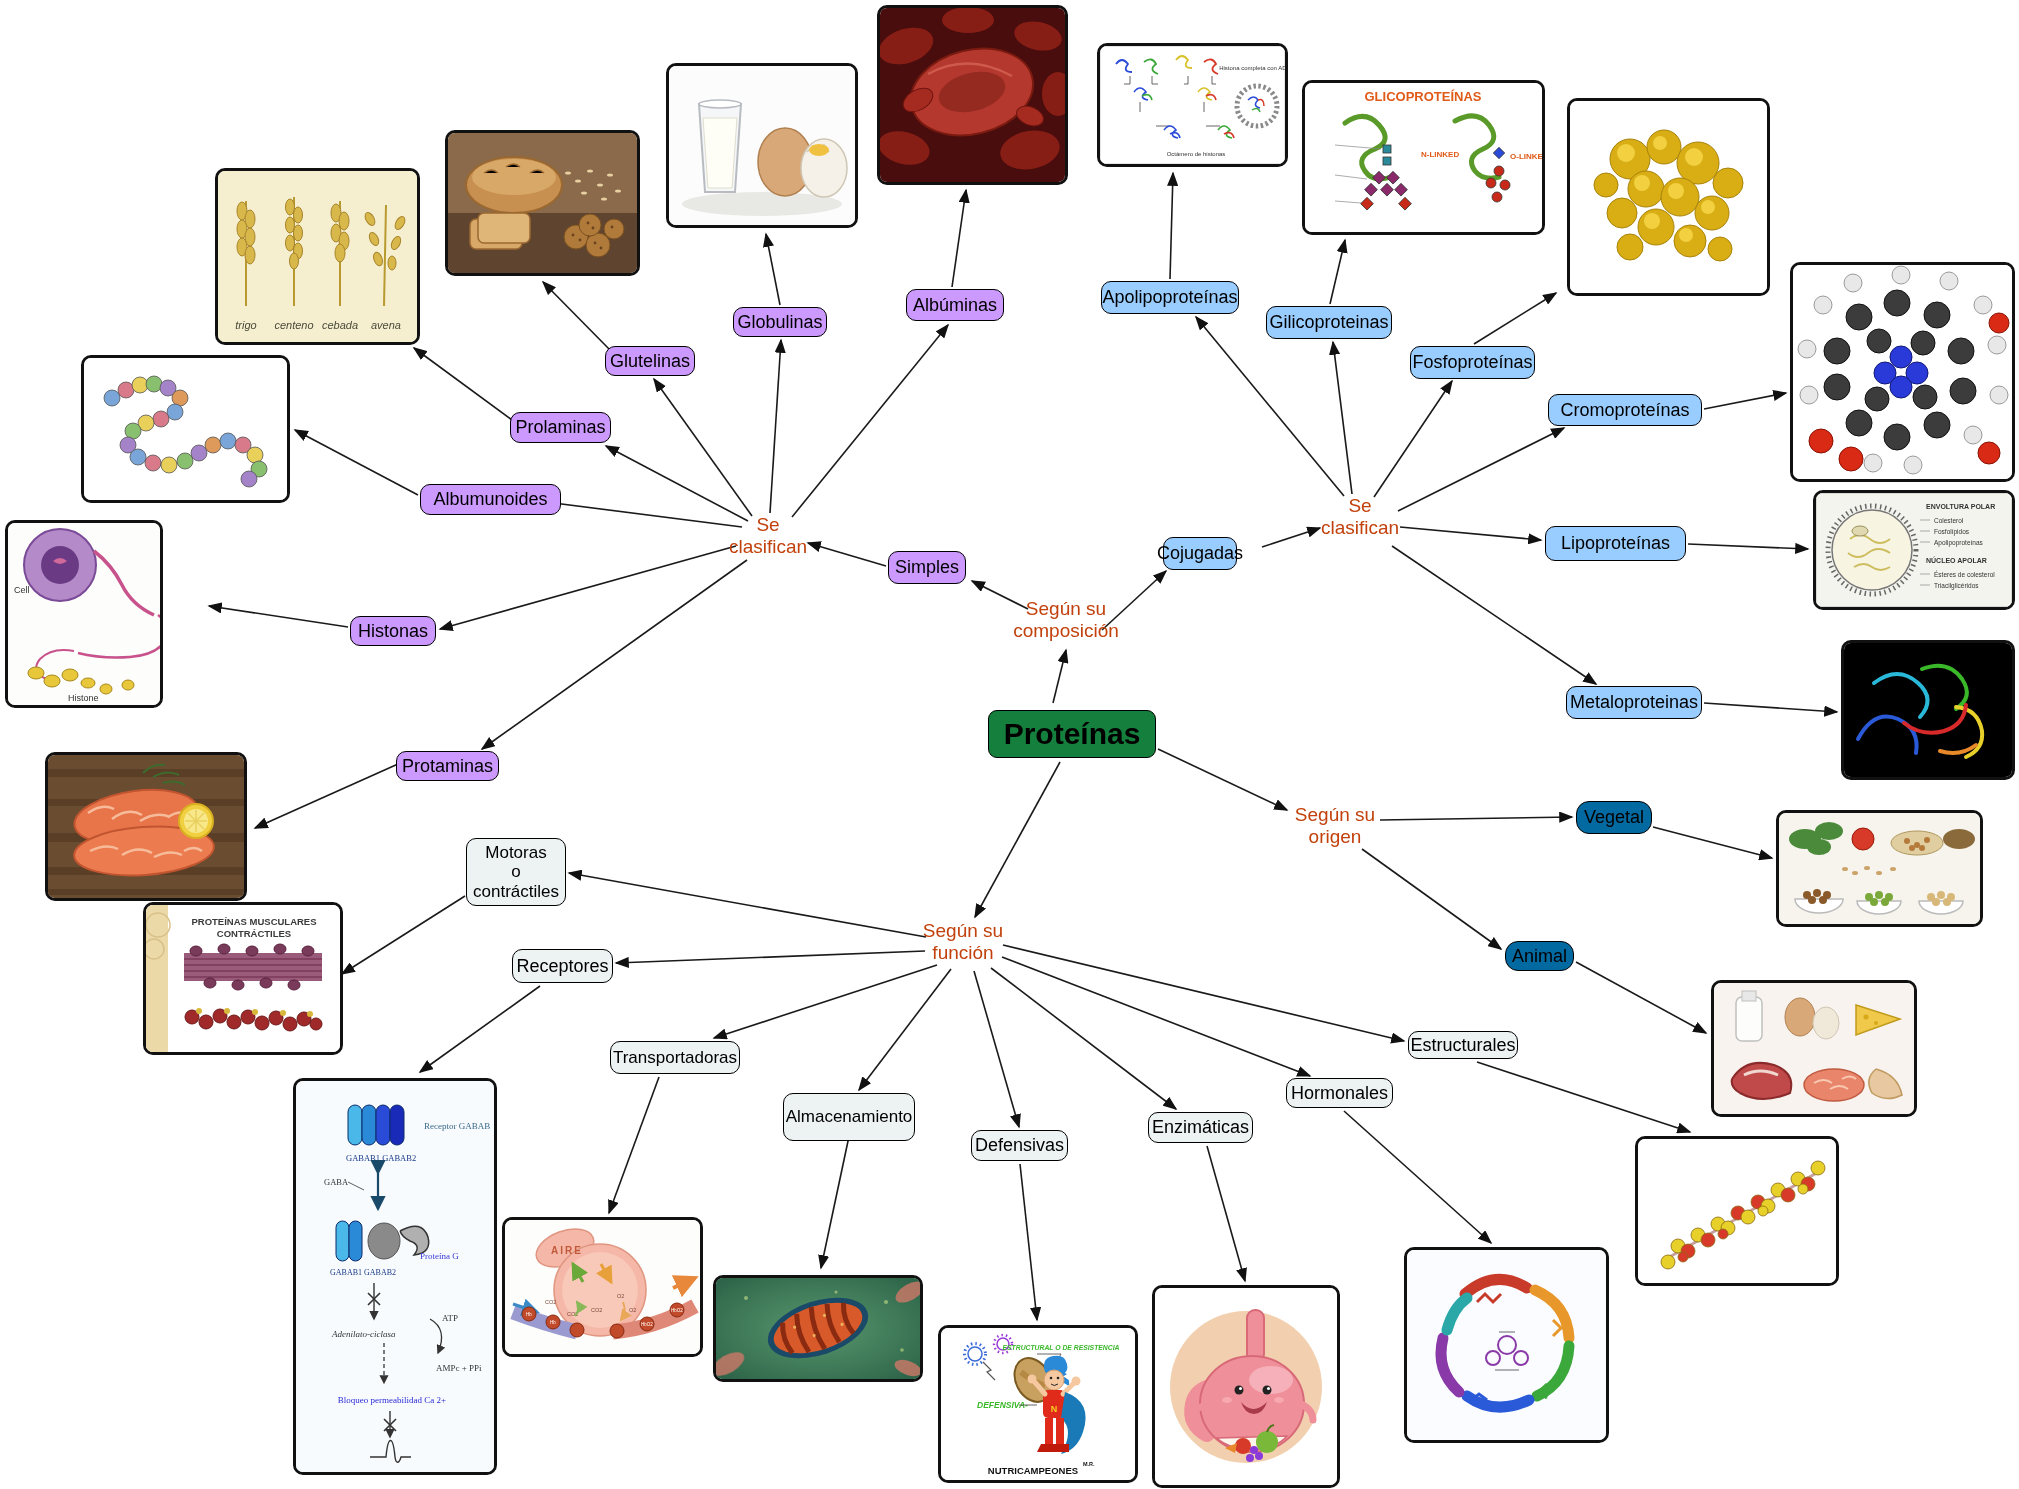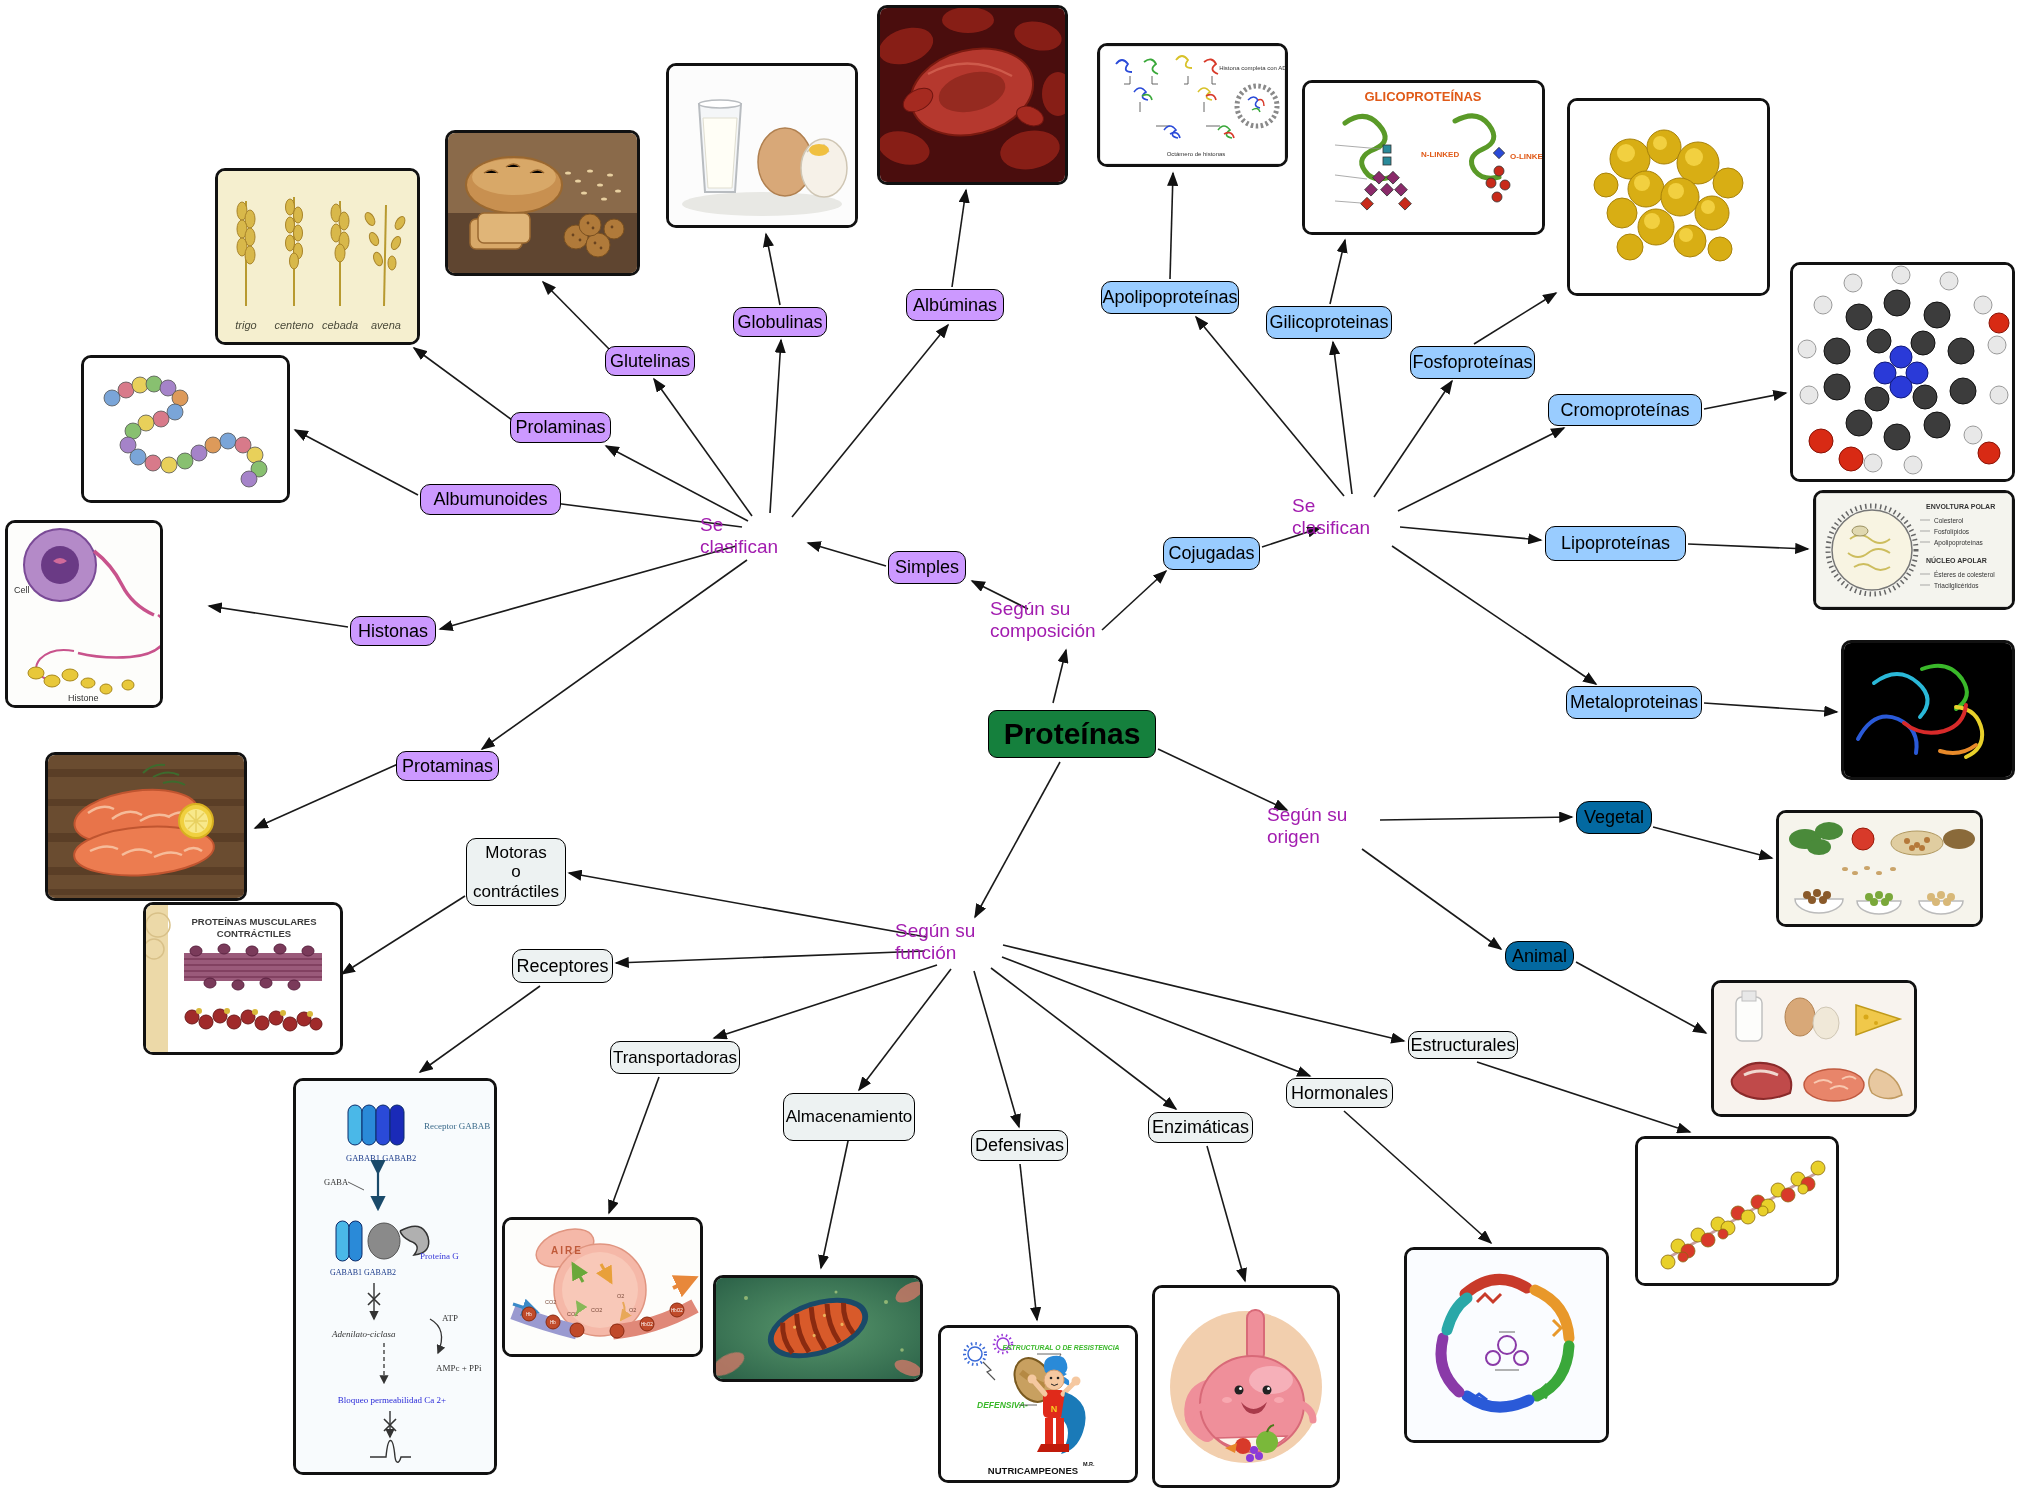--- a/index.html
+++ b/index.html
@@ -6,21 +6,21 @@
   #canvas{position:relative;width:2019px;height:1489px;background:#fff;overflow:hidden;}
   #wires{position:absolute;left:0;top:0;z-index:1;}
   .n{position:absolute;z-index:3;box-sizing:border-box;display:flex;align-items:center;justify-content:center;
      text-align:center;border:1.7px solid #000;border-radius:10px;font-size:18px;line-height:1.12;
      white-space:pre-line;color:#000;padding:1px 4px;}
   .purple{background:#cc99ff;}
   .blue{background:#99ccff;}
   .yellow{background:#0369a1;border-radius:13px;}
   .gray{background:#edf2f2;border-width:1.3px;}
   .green{background:#15803d;border-radius:9px;font-weight:bold;font-size:30px;}
-  .txt{position:absolute;z-index:2;text-align:left;font-size:19px;line-height:1.18;white-space:pre-line;color:#a21caf;}
+  .txt{position:absolute;z-index:2;text-align:center;font-size:19px;line-height:1.18;white-space:pre-line;color:#c2410c;}
   .img{position:absolute;z-index:2;box-sizing:border-box;border:3px solid #111;border-radius:10px;
        overflow:hidden;background:#fff;}
   .img svg{display:block;}
 </style>
 </head>
 <body>
 
 <div id="canvas">
 
   <svg id="wires" width="2019" height="1489">
@@ -101,21 +101,21 @@
 
   <div class="n purple" style="left:888px;top:551px;width:78px;height:33px">Simples</div>
   <div class="n purple" style="left:420px;top:484px;width:141px;height:31px">Albumunoides</div>
   <div class="n purple" style="left:510px;top:412px;width:101px;height:31px">Prolaminas</div>
   <div class="n purple" style="left:605px;top:346px;width:90px;height:30px">Glutelinas</div>
   <div class="n purple" style="left:733px;top:307px;width:94px;height:30px">Globulinas</div>
   <div class="n purple" style="left:906px;top:289px;width:98px;height:32px">Albúminas</div>
   <div class="n purple" style="left:350px;top:616px;width:86px;height:30px">Histonas</div>
   <div class="n purple" style="left:396px;top:751px;width:103px;height:30px">Protaminas</div>
 
-  <div class="n blue" style="left:1163px;top:537px;width:97px;height:33px">Cojugadas</div>
+  <div class="n blue" style="left:1163px;top:537px;width:74px;height:33px">Cojugadas</div>
   <div class="n blue" style="left:1101px;top:281px;width:138px;height:33px">Apolipoproteínas</div>
   <div class="n blue" style="left:1266px;top:306px;width:126px;height:33px">Gilicoproteinas</div>
   <div class="n blue" style="left:1410px;top:346px;width:125px;height:33px">Fosfoproteínas</div>
   <div class="n blue" style="left:1548px;top:394px;width:154px;height:32px">Cromoproteínas</div>
   <div class="n blue" style="left:1545px;top:526px;width:141px;height:35px">Lipoproteínas</div>
   <div class="n blue" style="left:1566px;top:686px;width:136px;height:33px">Metaloproteinas</div>
 
   <div class="n yellow" style="left:1576px;top:801px;width:76px;height:33px">Vegetal</div>
   <div class="n yellow" style="left:1505px;top:941px;width:69px;height:30px">Animal</div>
 

